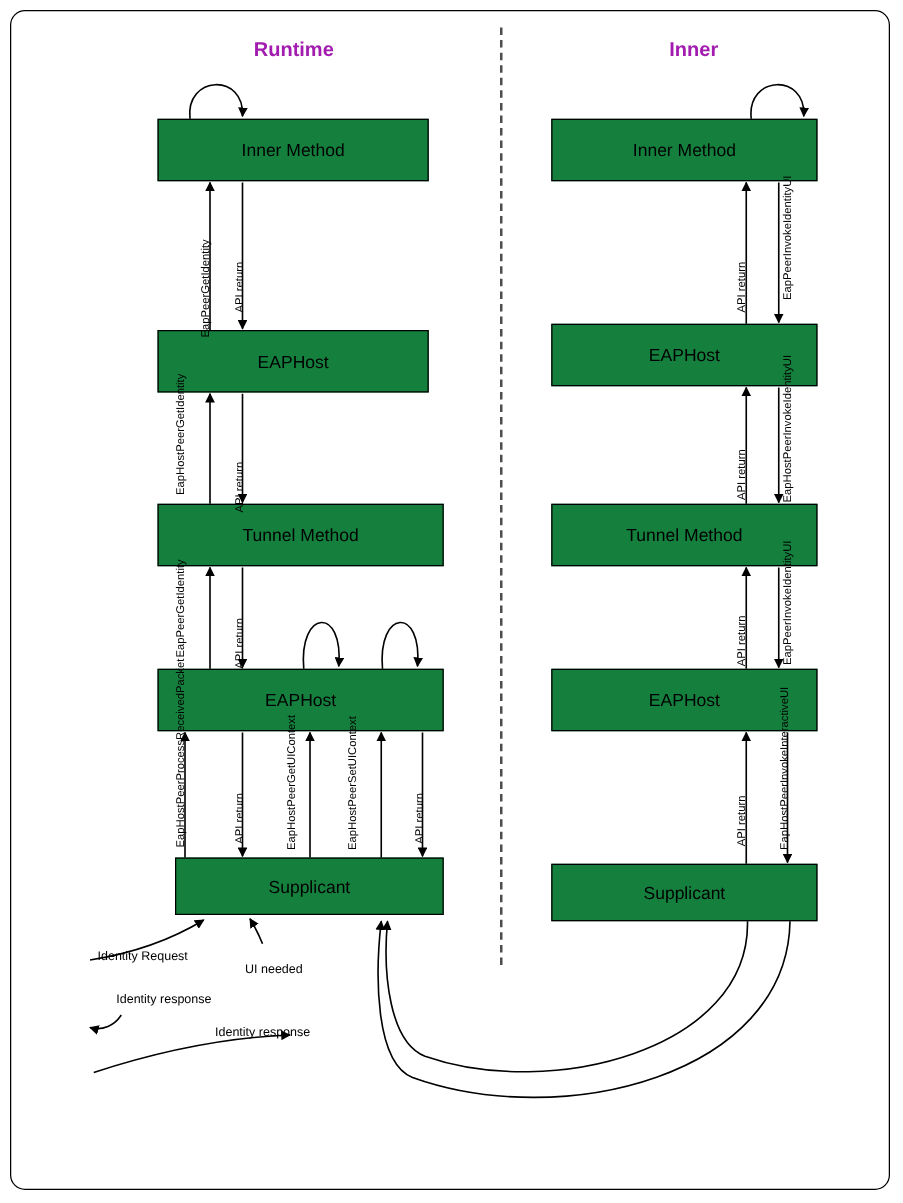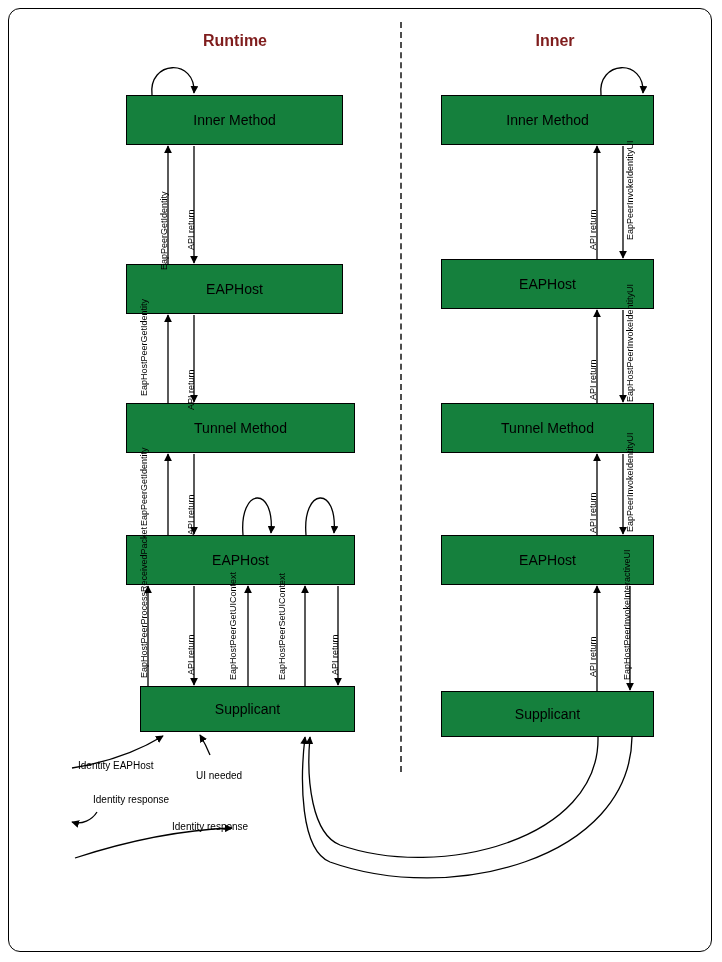--- a/index.html
+++ b/index.html
@@ -23,21 +23,21 @@
     height: 944px;
     border: 1px solid #000000;
     border-radius: 12px;
     background: #ffffff;
     box-sizing: border-box;
   }
   .col-title {
     position: absolute;
     font-size: 16px;
     font-weight: bold;
-    color: #7f1d1d;
+    color: #a21caf;
     text-align: center;
     white-space: nowrap;
   }
   .box {
     position: absolute;
     background: #15803d;
     border: 1px solid #000000;
     box-sizing: border-box;
     display: flex;
     align-items: center;
@@ -189,17 +189,17 @@
 
   <div class="vlabel" style="left:588px; top:330px; height:70px;">API return</div>
   <div class="vlabel" style="left:625px; top:322px; height:80px; width:22px;">EapHostPeerInvokeIdentityUI</div>
 
   <div class="vlabel" style="left:588px; top:468px; height:65px;">API return</div>
   <div class="vlabel" style="left:625px; top:462px; height:70px; width:22px;">EapPeerInvokeIdentityUI</div>
 
   <div class="vlabel" style="left:588px; top:612px; height:65px;">API return</div>
   <div class="vlabel" style="left:622px; top:600px; height:80px; width:22px;">EapHostPeerInvokeInteractiveUI</div>
 
-  <div class="hlabel" style="left:78px; top:760px;">Identity EAPHost</div>
+  <div class="hlabel" style="left:78px; top:760px;">Identity Request</div>
   <div class="hlabel" style="left:196px; top:770px;">UI needed</div>
   <div class="hlabel" style="left:93px; top:794px;">Identity response</div>
   <div class="hlabel" style="left:172px; top:821px;">Identity response</div>
 </div>
 
 </body></html>

